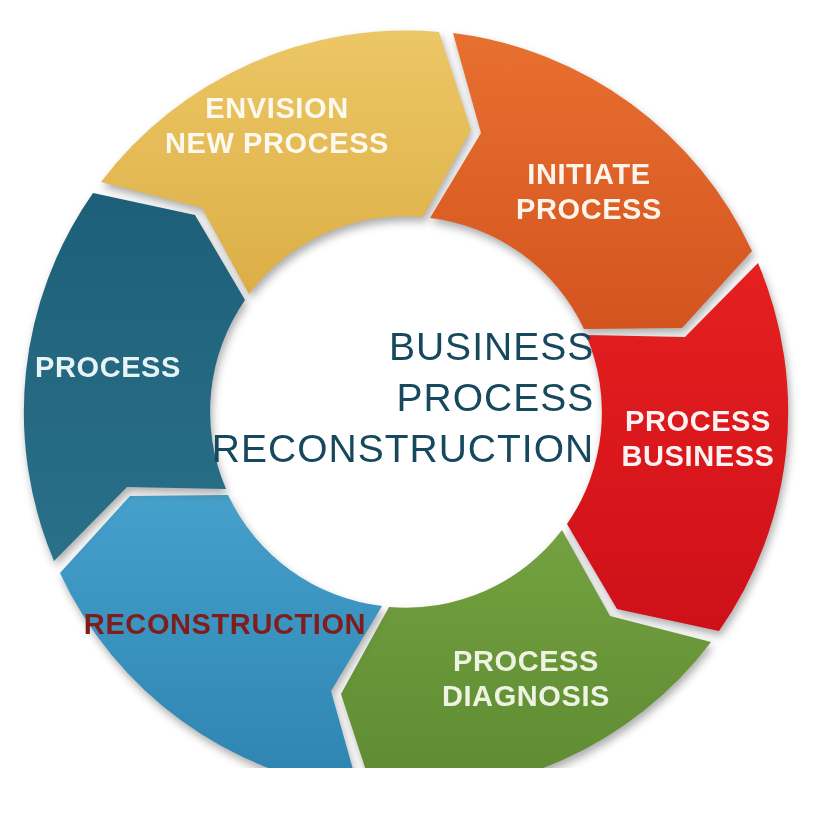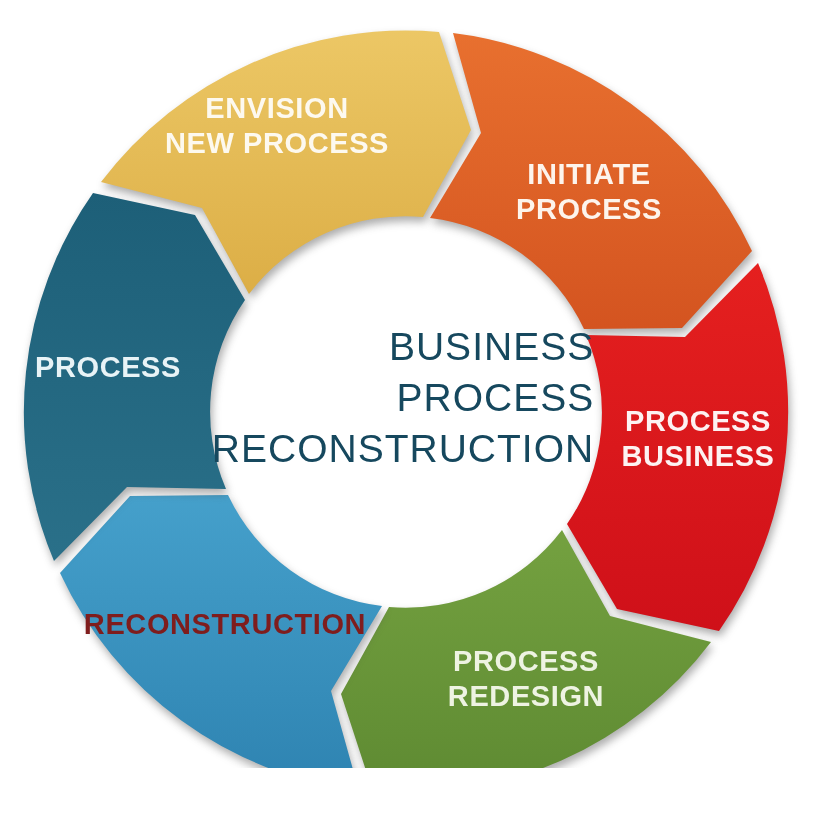--- a/index.html
+++ b/index.html
@@ -71,21 +71,21 @@
     <span>PROCESS</span>
   </div>
 
   <div class="seg-label lbl-2" style="color: rgb(253, 242, 242);">
     <span>PROCESS</span>
     <span>BUSINESS</span>
   </div>
 
   <div class="seg-label lbl-3" style="color: rgb(238, 243, 226);">
     <span>PROCESS</span>
-    <span>REDESIGN</span>
+    <span>DIAGNOSIS</span>
   </div>
 
   <div class="seg-label lbl-4" style="color: #7f1d1d;">
     <span>RECONSTRUCTION</span>
   </div>
 
   <div class="seg-label lbl-5" style="color: rgb(232, 243, 246);">
     <span>PROCESS</span>
   </div>
 

